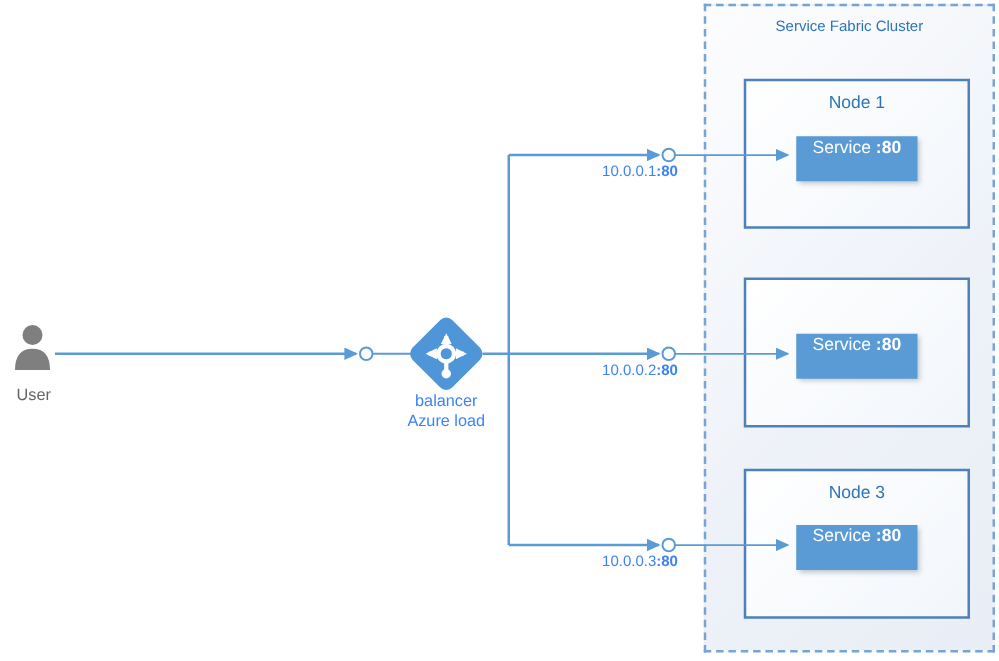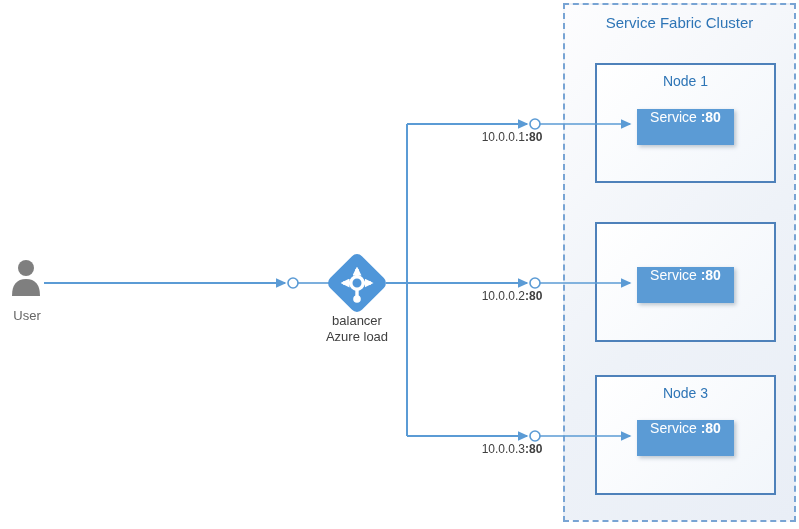--- a/index.html
+++ b/index.html
@@ -17,21 +17,21 @@
     position: absolute;
     left: 563px; top: 3px;
     width: 233px; height: 519px;
     border: 2px dashed #78a4d4;
     background: linear-gradient(135deg, #fdfdfe 0%, #eef2f8 55%, #e9eef6 100%);
   }
   .cluster-title {
     position: absolute;
     top: 9px; left: 0; right: 0;
     text-align: center;
-    font-size: 15px;
+    font-size: 12px;
     color: #2e75b6;
   }
   
   .node {
     position: absolute;
     left: 595px;
     width: 181px; height: 120px;
     border: 2px solid #4e81ba;
     background: linear-gradient(135deg, #ffffff 0%, #f2f6fb 100%);
   }
@@ -56,21 +56,21 @@
   }
   .service-badge b { font-weight: bold; }
   
   #wires {
     position: absolute;
     left: 0; top: 0;
     width: 799px; height: 529px;
     pointer-events: none;
   }
   
-  .lbl { position: absolute; color: #404040; white-space: nowrap; }
+  .lbl { position: absolute; color: #3b82f6; white-space: nowrap; }
   .lbl b { font-weight: bold; }
   .url-label {
     left: 40px; top: 290px; width: 266px;
     text-align: center; font-size: 13px;
   }
   .lb-label {
     left: 303px; top: 313px; width: 108px;
     text-align: center; font-size: 13px; line-height: 1.25;
   }
   .ip-label {

